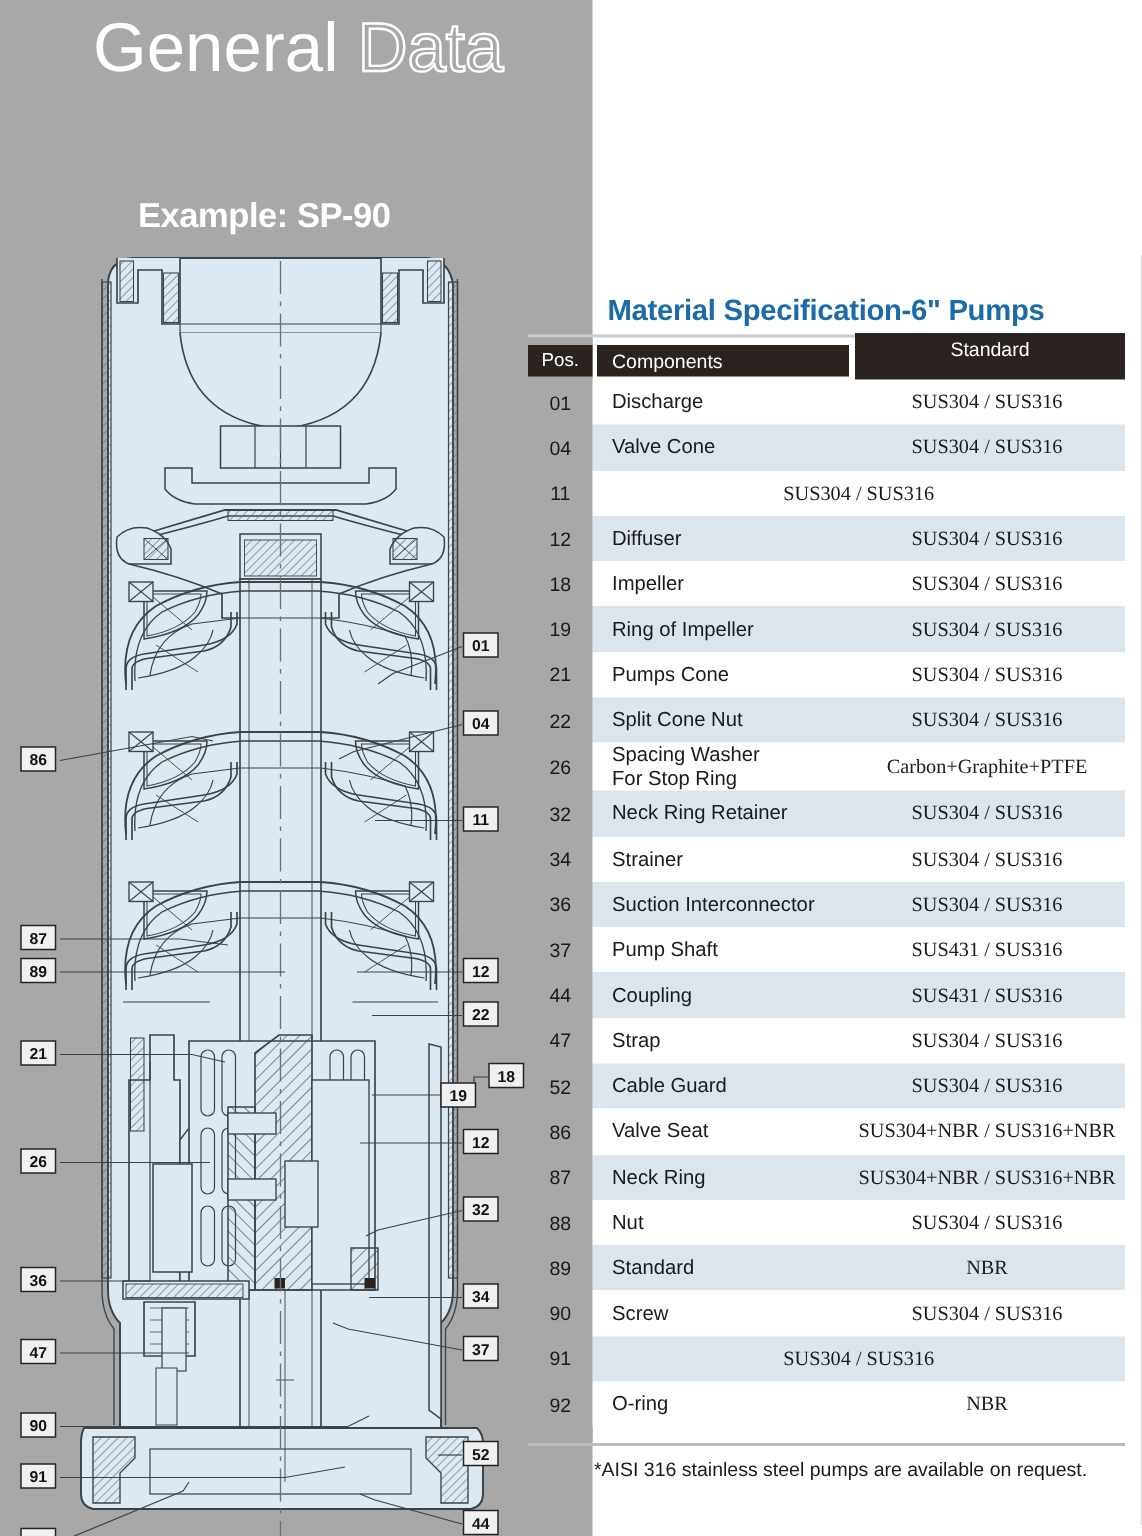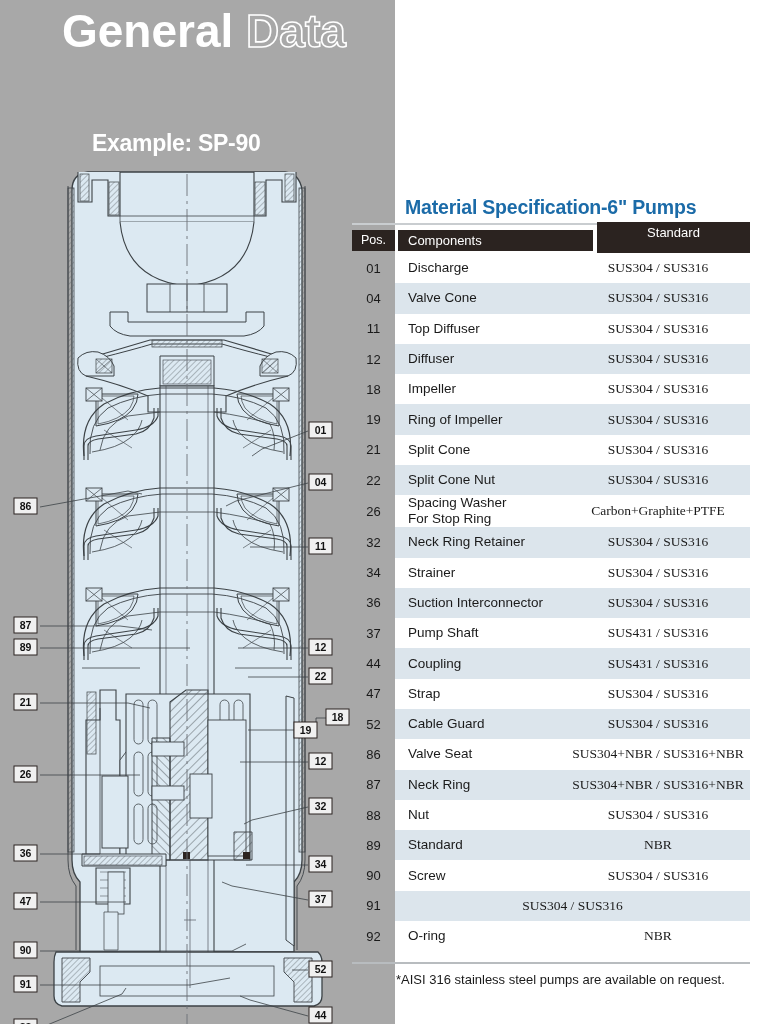--- a/index.html
+++ b/index.html
@@ -11,21 +11,21 @@
     position:relative;
   }
   
   #white-panel{
     position:absolute;left:395px;top:0;width:366px;height:1024px;
     background:#ffffff;
   }
   
   #page-title{
     position:absolute;left:62px;top:8px;
-    font-size:46px;font-weight:bold;line-height:1;
+    font-size:46px;font-weight:normal;line-height:1;
     white-space:nowrap;
   }
   #page-title .solid{color:#ffffff;}
   #page-title .outline{
     color:transparent;
     -webkit-text-stroke:1.6px #ffffff;
     paint-order:stroke;
   }
   #example-label{
     position:absolute;left:92px;top:130px;
@@ -55,21 +55,21 @@
     position:absolute;left:352px;top:230px;width:398px;
   }
   .hdr-row{
     display:flex;align-items:center;height:21px;margin-bottom:2px;
   }
   .hdr-pos{
     width:43px;text-align:center;color:#ffffff;font-size:12.5px;
     background:#2b2320;height:21px;line-height:21px;
   }
   .hdr-comp{
-    width:195px;background:#2b2320;color:#ffffff;font-size:13px;
+    width:168px;background:#2b2320;color:#ffffff;font-size:13px;
     height:21px;line-height:21px;padding-left:10px;box-sizing:border-box;
     margin-left:3px;
   }
   .hdr-std{
     flex:1;background:#2b2320;color:#ffffff;font-size:13px;
     height:37px;line-height:21px;text-align:center;margin-left:4px;
   }
   .row{
     display:flex;align-items:stretch;min-height:30.3px;
   }
@@ -431,41 +431,40 @@
         <div class="cell-comp">Discharge</div>
         <div class="cell-std">SUS304 / SUS316</div>
       </div>
       <div class="row alt">
         <div class="cell-pos">04</div>
         <div class="cell-comp">Valve Cone</div>
         <div class="cell-std">SUS304 / SUS316</div>
       </div>
       <div class="row">
         <div class="cell-pos">11</div>
-        <div class="cell-comp">Top Diffuser</div>
         <div class="cell-std">SUS304 / SUS316</div>
       </div>
       <div class="row alt">
         <div class="cell-pos">12</div>
         <div class="cell-comp">Diffuser</div>
         <div class="cell-std">SUS304 / SUS316</div>
       </div>
       <div class="row">
         <div class="cell-pos">18</div>
         <div class="cell-comp">Impeller</div>
         <div class="cell-std">SUS304 / SUS316</div>
       </div>
       <div class="row alt">
         <div class="cell-pos">19</div>
         <div class="cell-comp">Ring of Impeller</div>
         <div class="cell-std">SUS304 / SUS316</div>
       </div>
       <div class="row">
         <div class="cell-pos">21</div>
-        <div class="cell-comp">Split Cone</div>
+        <div class="cell-comp">Pumps Cone</div>
         <div class="cell-std">SUS304 / SUS316</div>
       </div>
       <div class="row alt">
         <div class="cell-pos">22</div>
         <div class="cell-comp">Split Cone Nut</div>
         <div class="cell-std">SUS304 / SUS316</div>
       </div>
       <div class="row">
         <div class="cell-pos">26</div>
         <div class="cell-comp">Spacing Washer<br>For Stop Ring</div>

